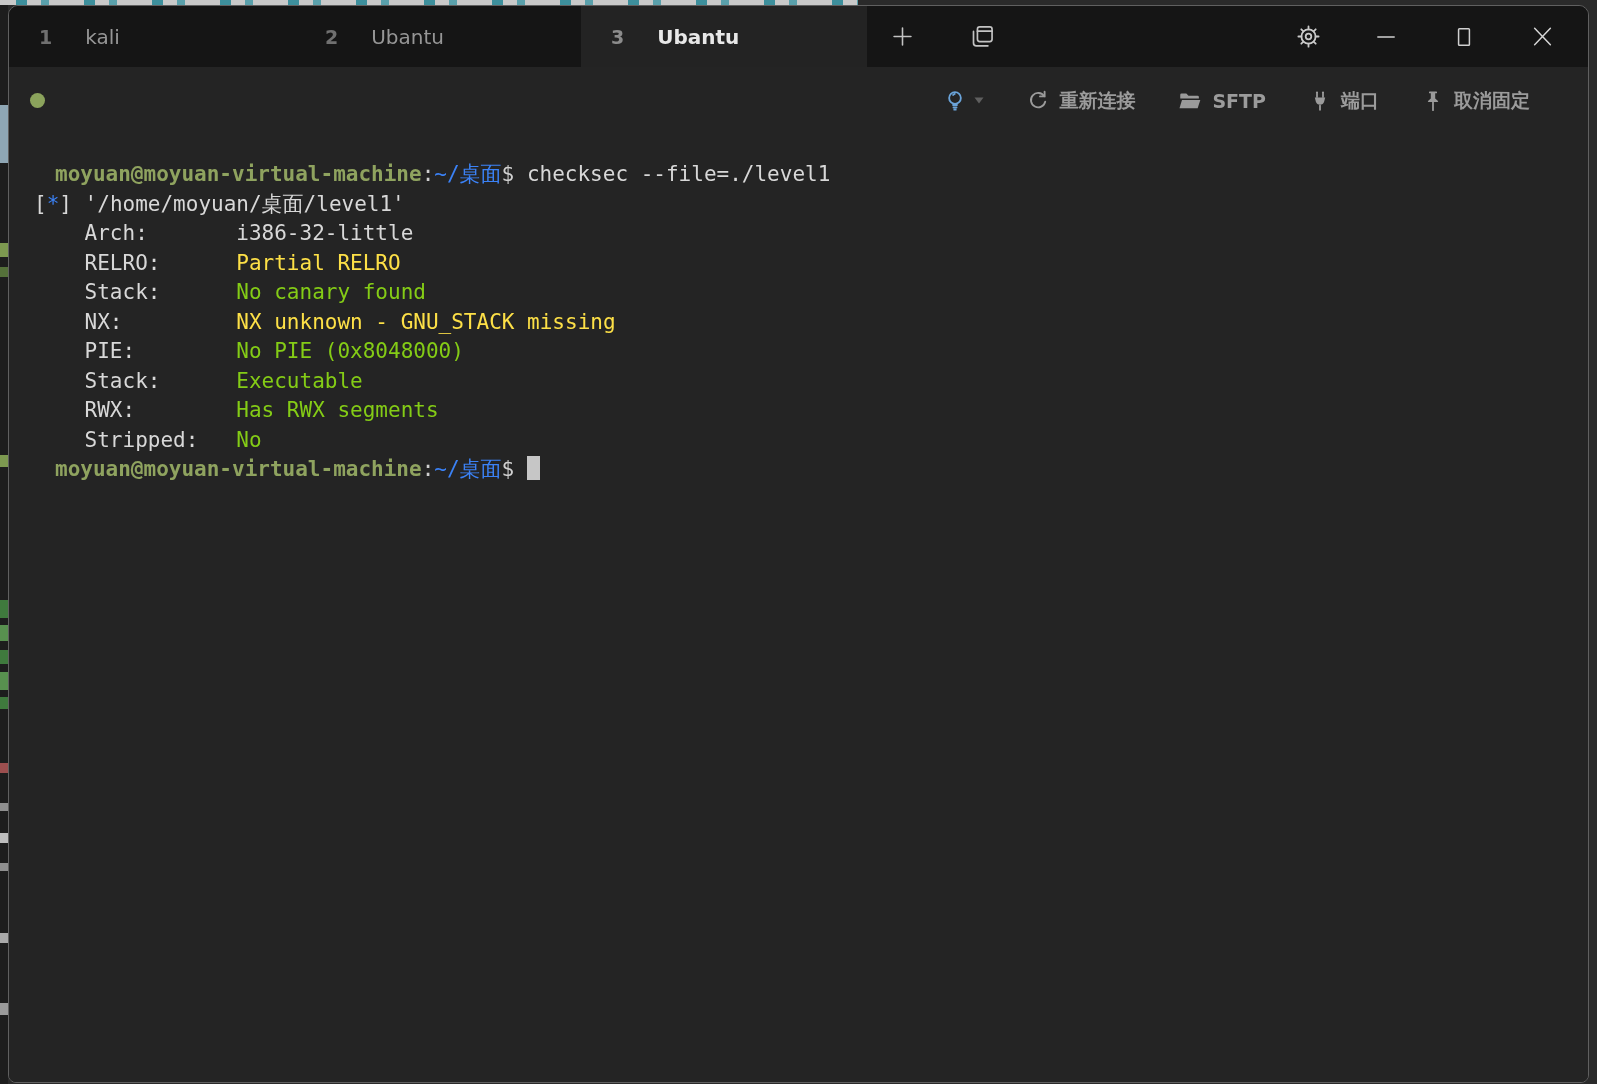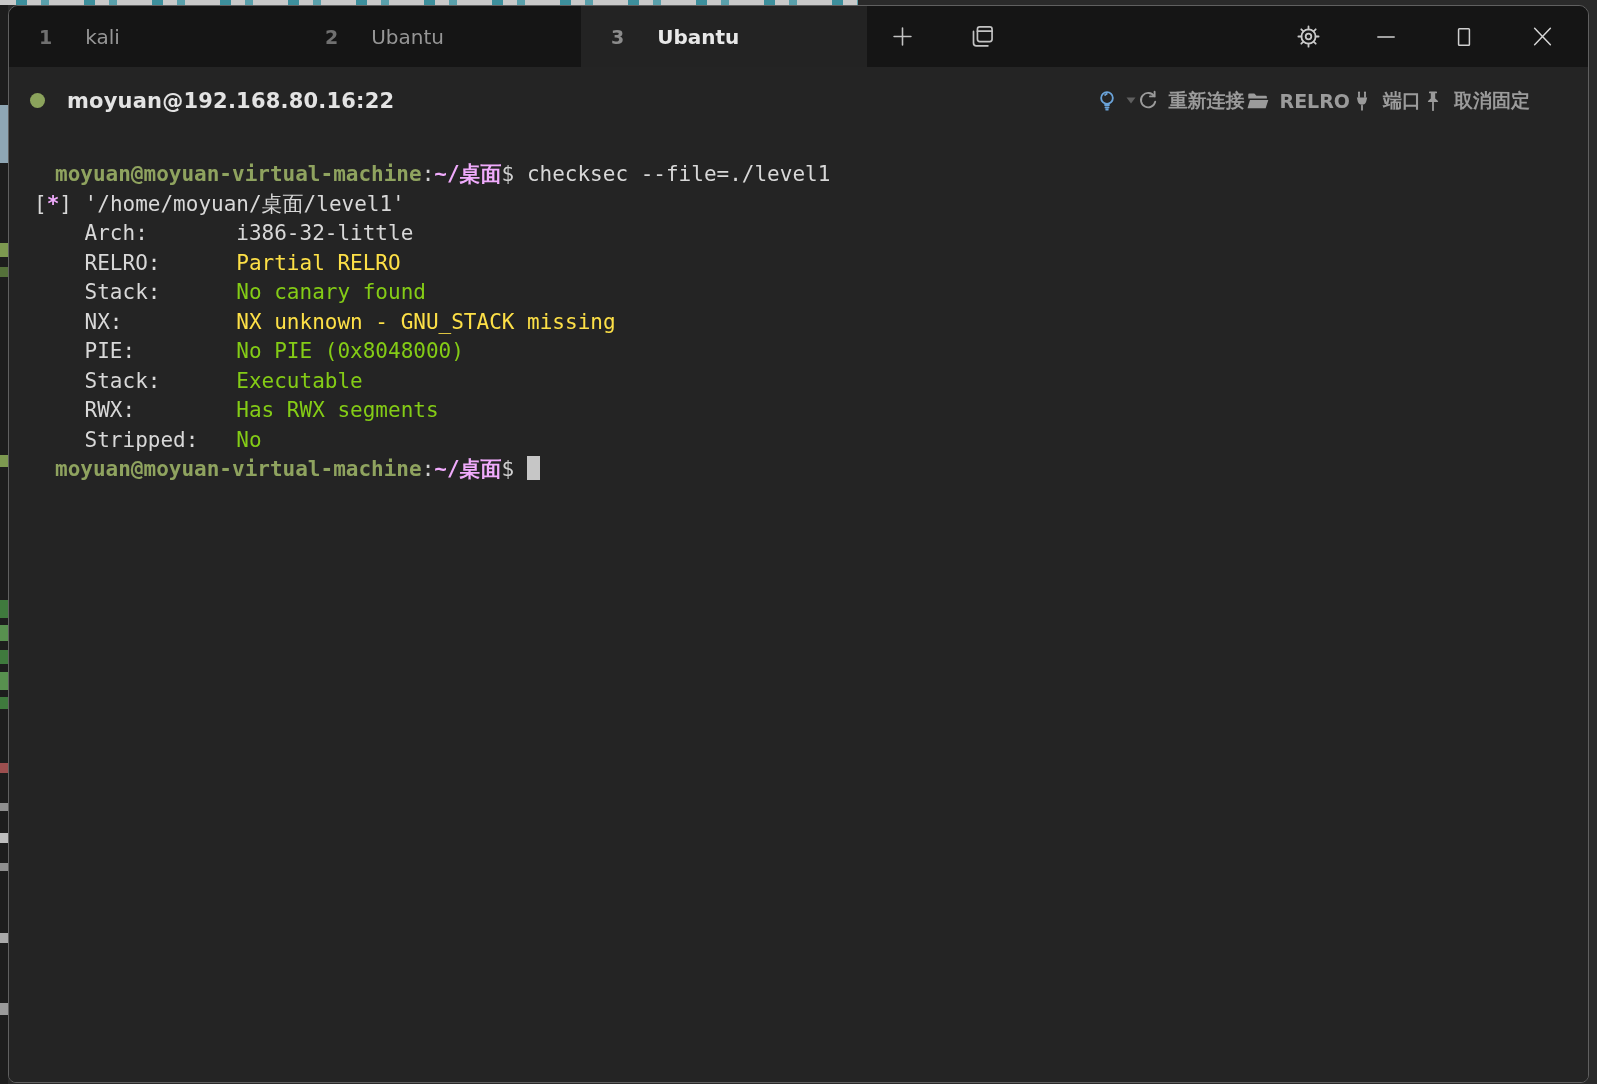--- a/index.html
+++ b/index.html
@@ -38,32 +38,32 @@
   .winctl { width:48px; margin-left:30px; display:flex; align-items:center; justify-content:center; color:#d0d0d0; }
   .winctl.close { margin-right:22px; }
   .tb-btn svg, .winctl svg { display:block; }
 
   
   .sessionbar { height:67px; flex:0 0 67px; background:#242424; display:flex; align-items:center;
                 padding:0 58px 0 21px; }
   .status-dot { width:15px; height:15px; border-radius:50%; background:#8ba35c; flex:0 0 15px; }
   .address { margin-left:22px; font-size:21px; font-weight:bold; color:#e3e3e3; letter-spacing:0.2px; }
   .sb-spacer { flex:1; }
-  .actions { display:flex; align-items:flex-start; }
+  .actions { display:flex; align-items:flex-start; gap:42px; }
   .action { display:flex; align-items:center; gap:9px; color:#9b9b9b; font-size:19px; font-weight:600; cursor:default; }
   .action svg { display:block; }
   .hint { gap:6px; }
 
   
   .terminal { flex:1; background:#242424; padding:26px 8px 8px 25px;
               font-family:"DejaVu Sans Mono", monospace; font-size:21px; line-height:29.5px;
               color:#d6d6d6; white-space:pre; }
   .term-line { white-space:pre; }
   .c-green  { color:#8fa35f; font-weight:bold;padding-left:21px; }
-  .c-blue   { color:#f0abfc; font-weight:bold; }
+  .c-blue   { color:#3b82f6; font-weight:normal; }
   .c-white  { color:#d0d0d0; }
   .c-bright { color:#d8d8d8; }
   .c-yellow { color:#fde047; }
   .c-red    { color:#84cc16; }
   .c-cursor { display:inline-block; width:13px; height:24px; background:#c6c6c6; vertical-align:-4px; }
 </style>
 </head>
 <body>
 
 <div class="screen">
@@ -149,21 +149,20 @@
         <span>
           <svg width="27" height="27" viewBox="0 0 24 24" fill="none" stroke="#d6d6d6" stroke-width="1.3" stroke-linecap="round">
             <path d="M5 4.6l14 14.8M19 4.6L5 19.4"></path>
             </svg>
         </span>
       </div>
     </div>
 
     <div class="sessionbar">
       <span class="status-dot"></span>
-      <span class="address">moyuan@192.168.80.16:22</span>
       <div class="sb-spacer"></div>
       <div class="actions">
 
         <div class="action hint">
           <span>
             <svg width="26" height="26" viewBox="0 0 24 24" fill="none" stroke="#6aa3d9" stroke-width="1.7" stroke-linecap="round">
               <circle cx="12" cy="9.2" r="5.4"></circle>
               <path d="M10.3 6.4a3 3 0 0 1 1.5-1"></path>
               <path d="M10.2 15.7h3.6M10.6 18h2.8M11.3 20h1.4"></path>
               </svg>
@@ -185,21 +184,21 @@
           <span>重新连接</span>
         </div>
 
         <div class="action">
           <span>
             <svg width="26" height="26" viewBox="0 0 24 24" fill="#9b9b9b">
               <path d="M3 6.2a1.2 1.2 0 0 1 1.2-1.2h4.4l2 2.1H19a1.2 1.2 0 0 1 1.2 1.2v1.5H3z"></path>
               <path d="M4.6 11h16.9l-2.4 7.8H2.3z"></path>
               </svg>
           </span>
-          <span>RELRO</span>
+          <span>SFTP</span>
         </div>
 
         <div class="action">
           <span>
             <svg width="24" height="24" viewBox="0 0 24 24">
               <g fill="none" stroke="#9b9b9b" stroke-width="1.8" stroke-linecap="round">
                 <path d="M9 4.6v3.4M15 4.6v3.4M12 16.6v4.2"></path>
               </g>
               <circle cx="9" cy="3.6" r="1.1" fill="#9b9b9b"></circle>
               <circle cx="15" cy="3.6" r="1.1" fill="#9b9b9b"></circle>

